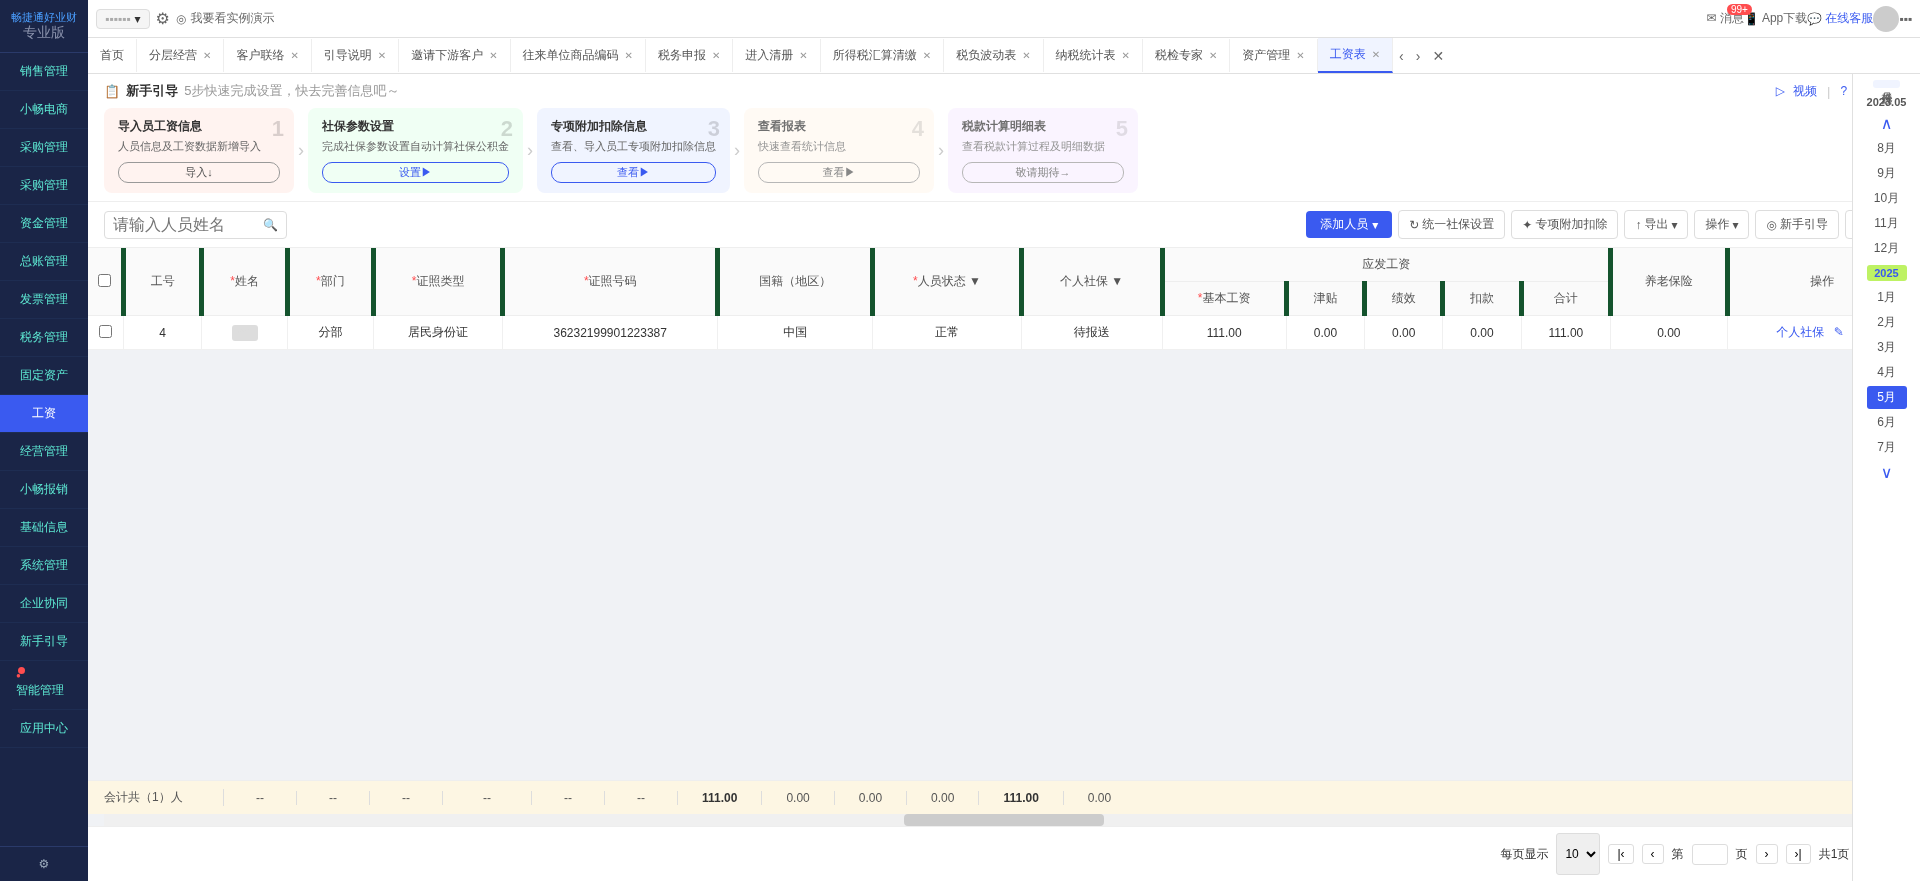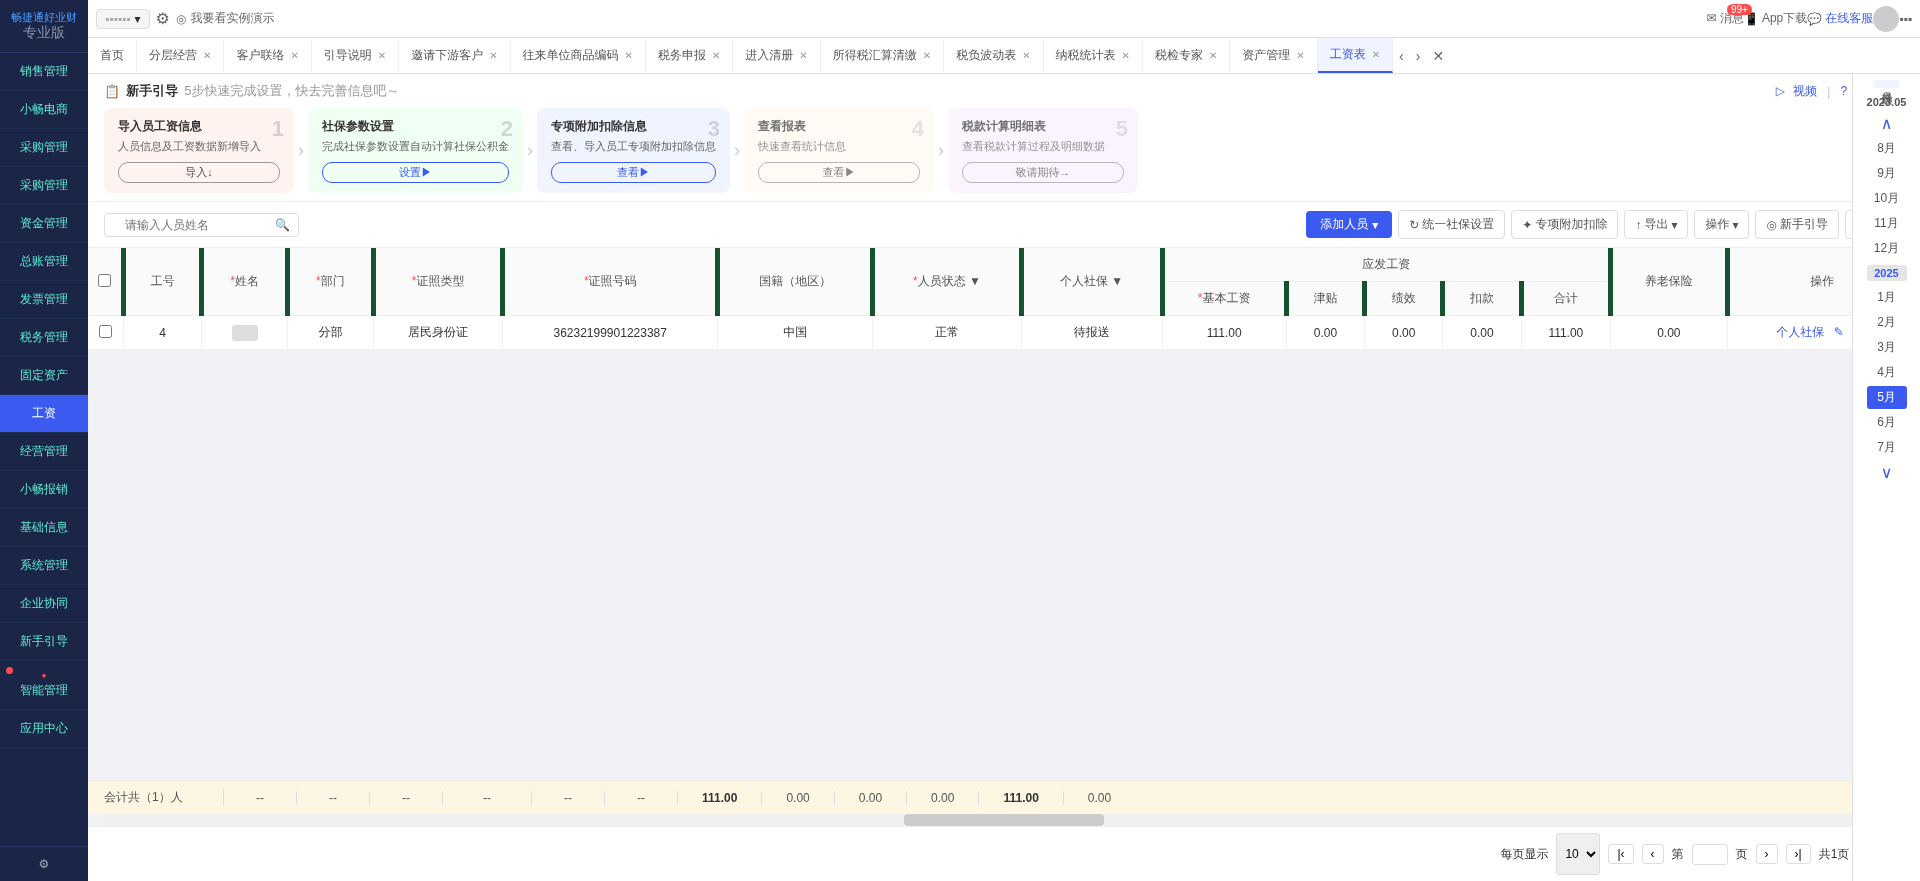--- a/index.html
+++ b/index.html
@@ -58,21 +58,21 @@
     .guide-step-num { font-size: 22px; font-weight: bold; color: rgba(0,0,0,0.15); position: absolute; right: 10px; top: 8px; }
     .guide-step-title { font-size: 12px; font-weight: bold; color: #333; }
     .guide-step-desc { font-size: 11px; color: #666; line-height: 1.4; }
     .guide-step-btn { margin-top: 4px; display: inline-block; border: 1px solid #999; border-radius: 10px; padding: 2px 10px; font-size: 11px; color: #555; cursor: pointer; text-align: center; background: transparent; }
     .guide-step-btn.blue { border-color: #3a5af0; color: #3a5af0; }
     .guide-help { display: flex; align-items: center; gap: 8px; font-size: 12px; color: #3a5af0; cursor: pointer; }
 
     
     .table-toolbar { background: #fff; padding: 8px 16px; display: flex; align-items: center; gap: 8px; border-bottom: 1px solid #eee; }
     .search-input { display: flex; align-items: center; border: 1px solid #ddd; border-radius: 4px; padding: 4px 8px; background: #fff; }
-    .search-input input { border: none; outline: none; font-size: 12px; width: 150px; color: #333; margin-left: 12px; }
+    .search-input input { border: none; outline: none; font-size: 16px; width: 150px; color: #333; }
     .search-icon { color: #999; cursor: pointer; }
     .spacer { flex: 1; }
     .btn-primary { background: #3a5af0; color: #fff; border: none; border-radius: 4px; padding: 5px 14px; cursor: pointer; font-size: 12px; display: flex; align-items: center; gap: 4px; }
     .btn-default { background: #fff; color: #555; border: 1px solid #ddd; border-radius: 4px; padding: 5px 10px; cursor: pointer; font-size: 12px; display: flex; align-items: center; gap: 3px; }
     .toolbar-actions { display: flex; align-items: center; gap: 6px; padding-left: 44px; }
 
     
     .table-container { background: #fff; overflow-x: auto; flex: 1; }
     .data-table { width: 100%; border-collapse: collapse; font-size: 12px; }
     .data-table th { background: #fafafa; padding: 8px 10px; text-align: center; border-bottom: 1px solid #eee; border-right: 5px solid #14532d; white-space: nowrap; color: #555; font-weight: normal; }
@@ -119,21 +119,21 @@
     <div class="sidebar-item">发票管理</div>
     <div class="sidebar-item">税务管理</div>
     <div class="sidebar-item">固定资产</div>
     <div class="sidebar-item active">工资</div>
     <div class="sidebar-item">经营管理</div>
     <div class="sidebar-item">小畅报销</div>
     <div class="sidebar-item">基础信息</div>
     <div class="sidebar-item">系统管理</div>
     <div class="sidebar-item">企业协同</div>
     <div class="sidebar-item">新手引导</div>
-    <div class="sidebar-item sidebar-item-dot" style="display:flex; flex-direction:column; align-items:center; position:relative;">
+    <div class="sidebar-item sidebar-item-dot" style="display:flex; flex-direction:column; align-items:flex-start; position:relative;margin-left:12px;">
       <span style="position:absolute; top:6px; left:6px; width:7px; height:7px; background:#ff4d4f; border-radius:50%;"></span>
       <span>智能管理</span>
     </div>
     <div class="sidebar-item">应用中心</div>
   </div>
   <div class="sidebar-bottom">⚙</div>
 </div>
 
 <div class="main">
 
@@ -449,21 +449,21 @@
 
     <div class="month-panel">
       <div style="font-size:11px; color:#666; writing-mode:vertical-lr; background:#f0f4ff; padding:4px 6px; border-radius:3px; cursor:pointer; margin-bottom:4px;">月份选择</div>
       <div style="font-size:11px; color:#555; font-weight:bold; margin:2px 0;">2023.05</div>
       <div class="month-nav">∧</div>
       <div class="month-btn">8月</div>
       <div class="month-btn">9月</div>
       <div class="month-btn">10月</div>
       <div class="month-btn">11月</div>
       <div class="month-btn">12月</div>
-      <div style="font-size:11px; color:#3a5af0; font-weight:bold; margin:3px 0; background:#e5e5e5; padding:2px 6px; border-radius:3px; width:40px; text-align:center;">2025</div>
+      <div style="font-size:11px; color:#3a5af0; font-weight:bold; margin:3px 0; background:#bef264; padding:2px 6px; border-radius:3px; width:40px; text-align:center;">2025</div>
       <div class="month-btn">1月</div>
       <div class="month-btn">2月</div>
       <div class="month-btn">3月</div>
       <div class="month-btn">4月</div>
       <div class="month-btn active">5月</div>
       <div class="month-btn">6月</div>
       <div class="month-btn">7月</div>
       <div class="month-nav">∨</div>
     </div>
   </div>

